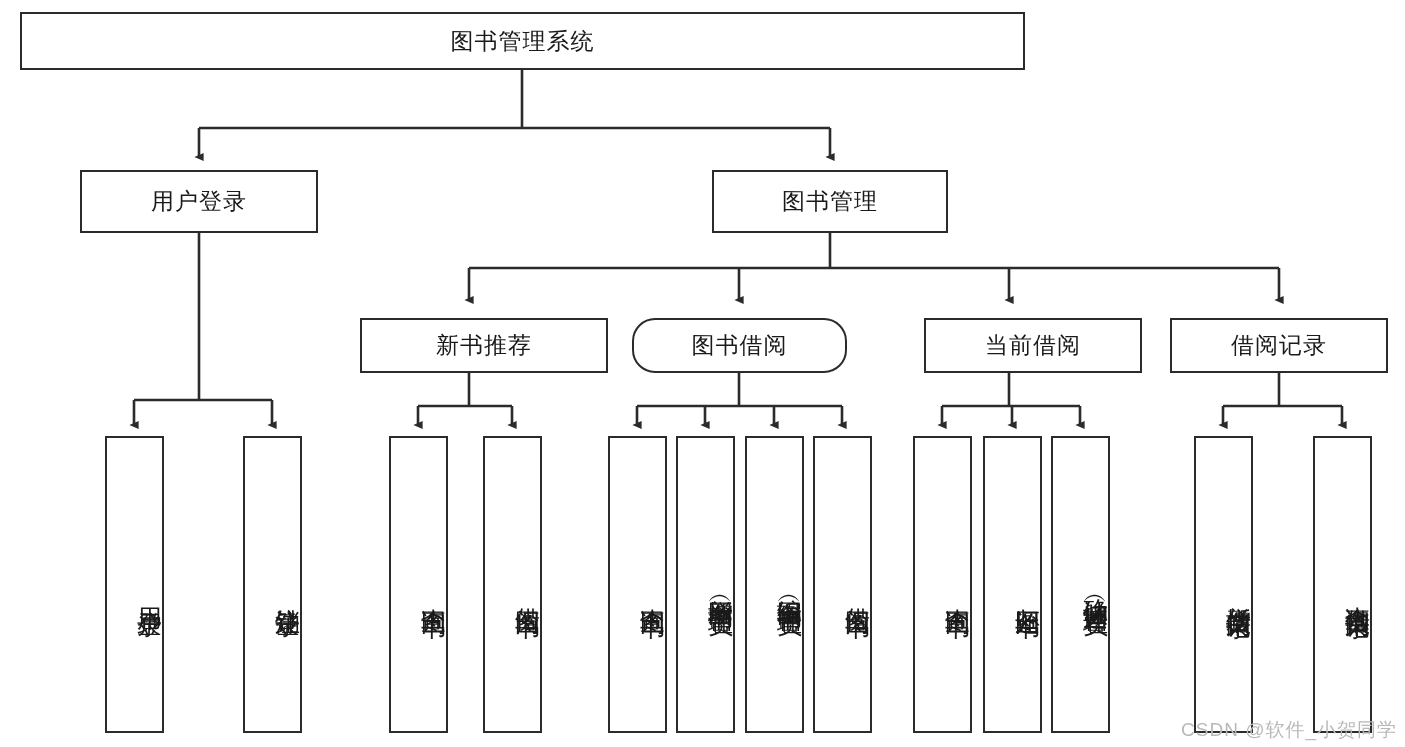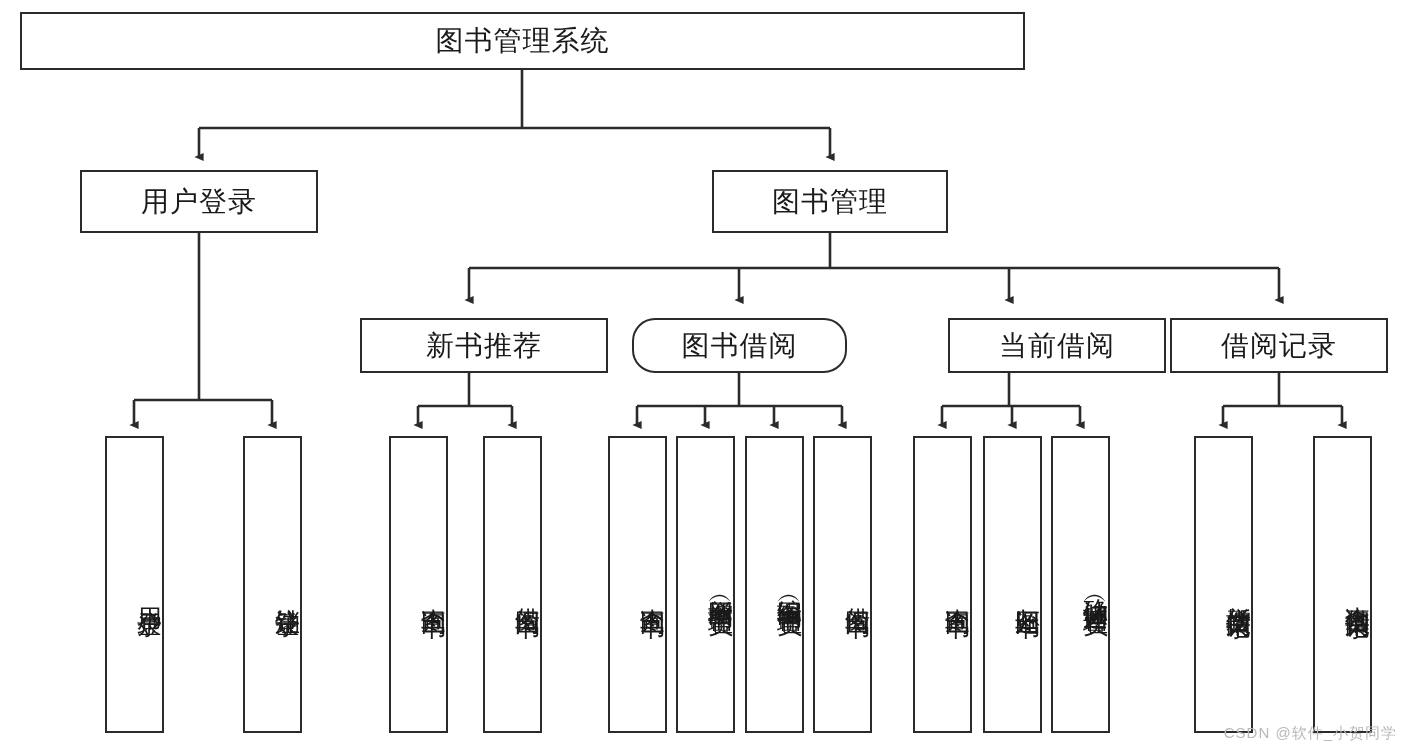--- a/index.html
+++ b/index.html
@@ -29,21 +29,21 @@
     position: absolute;
     box-sizing: border-box;
     border: 2.5px solid #2b2b2b;
     background: #ffffff;
     display: flex;
     align-items: center;
     justify-content: center;
     color: #1a1a1a;
   }
   .node.h {
-    font-size: 28px;
+    font-size: 23px;
     letter-spacing: 1px;
   }
   .node.v {
     writing-mode: vertical-rl;
     text-orientation: upright;
     font-size: 25px;
     letter-spacing: 2px;
     align-items: flex-start;
     justify-content: center;
     padding-top: 14px;
@@ -53,21 +53,21 @@
     padding-top: 6px;
   }
   .node-label {
     display: block;
     white-space: pre;
   }
   .watermark {
     position: absolute;
     right: 8px;
     bottom: 4px;
-    font-size: 15px;
+    font-size: 19px;
     color: #b9b9b9;
     letter-spacing: 1px;
     user-select: none;
   }
 </style>
 </head>
 <body>
 
 <div id="canvas">
 
@@ -131,21 +131,21 @@
   <div class="node h" style="left:712px; top:170px; width:236px; height:63px;">
     <span class="node-label">图书管理</span>
   </div>
 
   <div class="node h" style="left:360px; top:318px; width:248px; height:55px;">
     <span class="node-label">新书推荐</span>
   </div>
   <div class="node h" style="left:632px; top:318px; width:215px; height:55px;border-radius:23px;">
     <span class="node-label">图书借阅</span>
   </div>
-  <div class="node h" style="left:948px; top:318px; width:218px; height:55px;align-items:center;">
+  <div class="node h" style="left:924px; top:318px; width:218px; height:55px;align-items:center;">
     <span class="node-label">当前借阅</span>
   </div>
   <div class="node h" style="left:1170px; top:318px; width:218px; height:55px;">
     <span class="node-label">借阅记录</span>
   </div>
 
   <div class="node v" style="left:105px; top:436px; width:59px; height:297px;">
     <span class="node-label">用户登录</span>
   </div>
   <div class="node v" style="left:243px; top:436px; width:59px; height:297px;">

